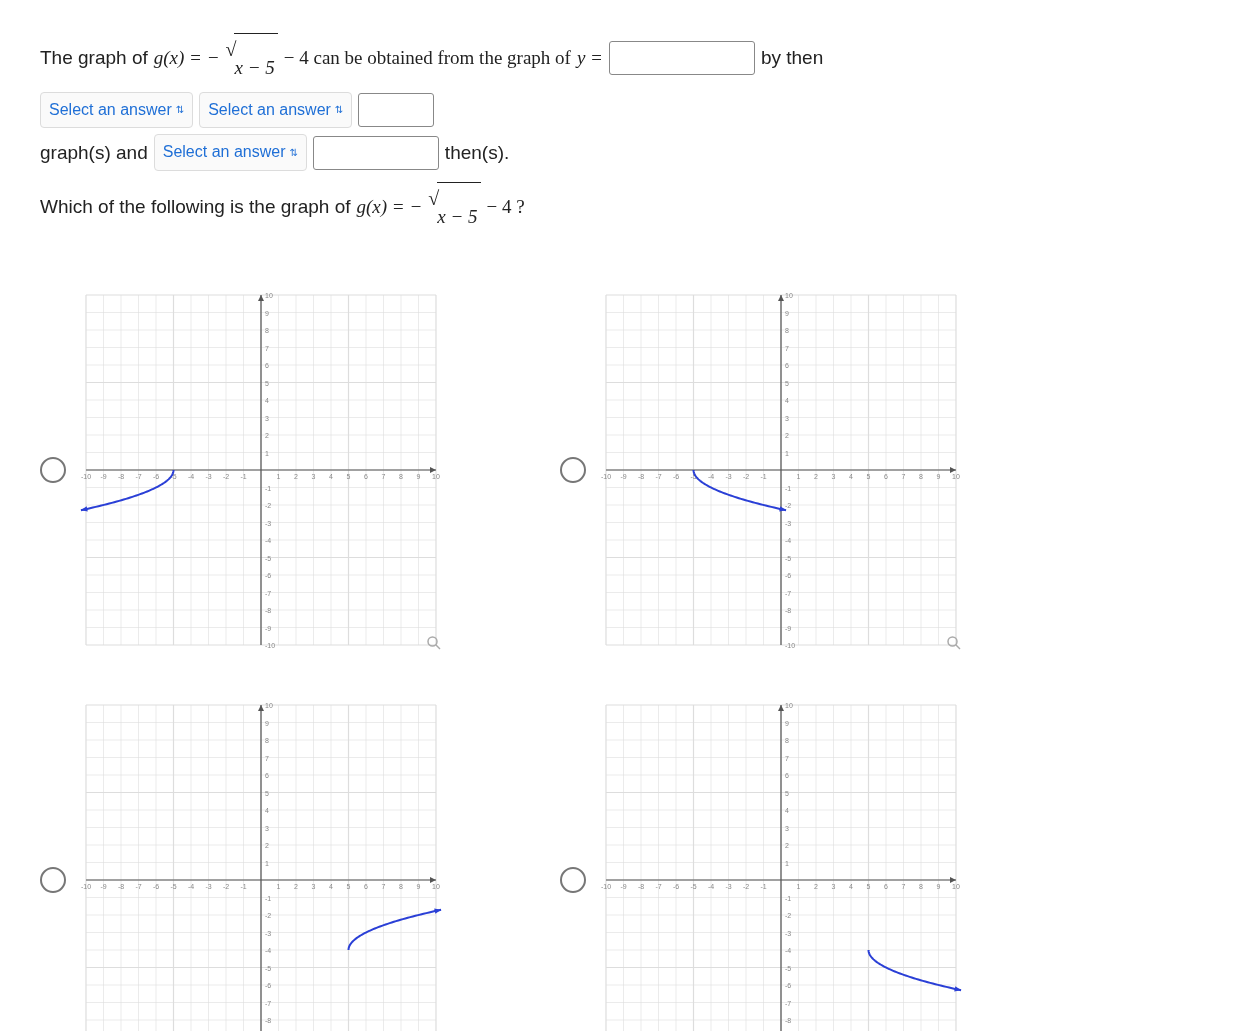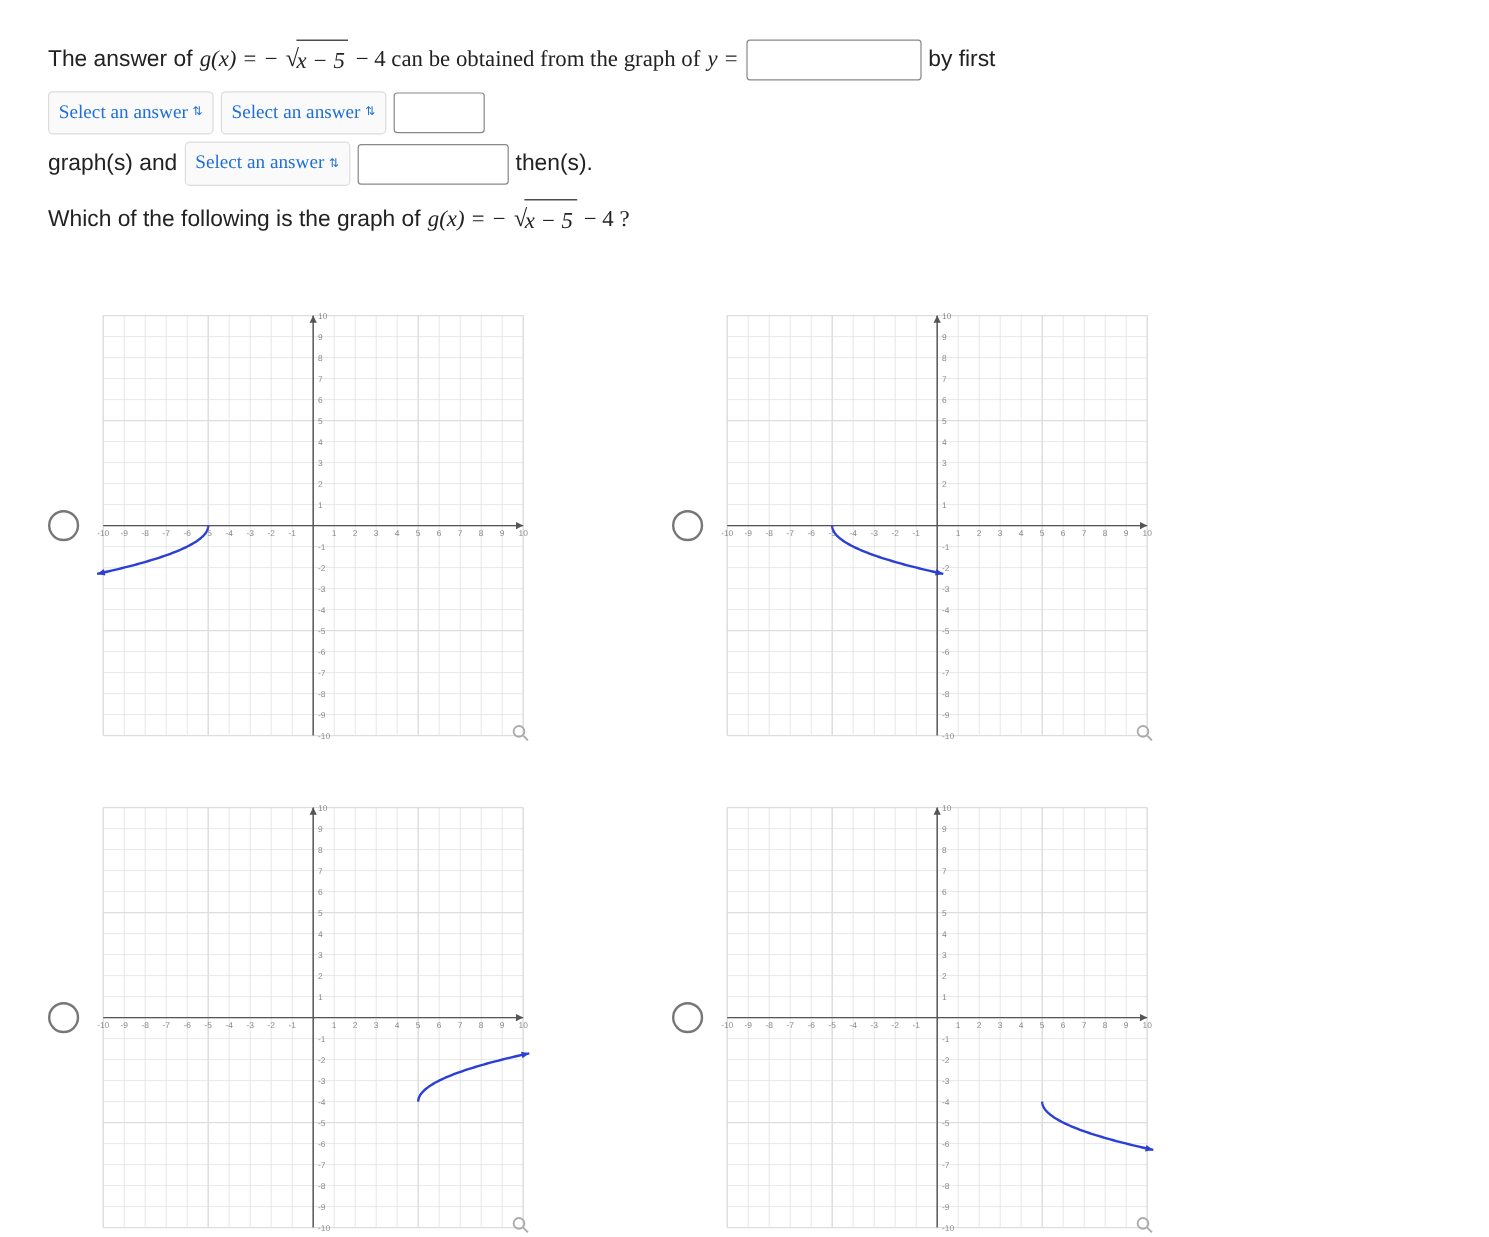--- a/index.html
+++ b/index.html
@@ -29,38 +29,37 @@
   .select-box {
     border: 1px solid #dcdcdc;
     border-radius: 4px;
     padding: 2px 8px;
     background: #fafafa;
     color: #1f6fd6;
     font-size: 16px;
     display: inline-flex;
     align-items: center;
     gap: 4px;
-    font-family: Liberation Serif, serif;
   }
   .select-caret {
     font-size: 10px;
     color: #1f6fd6;
     line-height: 1;
   }
   .mathf { font-family: 'Times New Roman', serif; font-style: italic; }
   .mathn { font-family: 'Times New Roman', serif; }
   .sqrt {
     display: inline-flex;
     align-items: flex-start;
     font-family: 'Times New Roman', serif;
   }
   .sqrt .rad { font-size: 20px; margin-right: -2px; }
   .sqrt .under {
     border-top: 1.3px solid #222;
-    padding: 0 3px 0 0;
+    padding: 16px 3px 0 0;
     margin-top: 3px;
     font-style: italic;
   }
   .graphs {
     display: grid;
     grid-template-columns: 1fr 1fr;
     gap: 40px 60px;
     margin-top: 50px;
     max-width: 980px;
   }
@@ -91,30 +90,30 @@
     display: flex;
     align-items: center;
     justify-content: center;
     color: #999;
   }
 </style>
 </head>
 <body>
 
 <div class="text-row">
-  <span>The answer of </span>
+  <span>The graph of </span>
   <span class="mathf">g(x) = −</span>
   <span class="sqrt">
     <span class="rad">√</span>
       <span class="under">x − 5</span>
   </span>
   <span class="mathn"> − 4  can be obtained from the graph of </span>
   <span class="mathf">y =</span>
   <input class="answer-box" style="">
-  <span>by first</span>
+  <span>by then</span>
 </div>
 
 <div class="text-row">
   <span class="select-box">
     <span>Select an answer</span>
     <span class="select-caret">⇅</span>
   </span>
   <span class="select-box">
     <span>Select an answer</span>
     <span class="select-caret">⇅</span>

